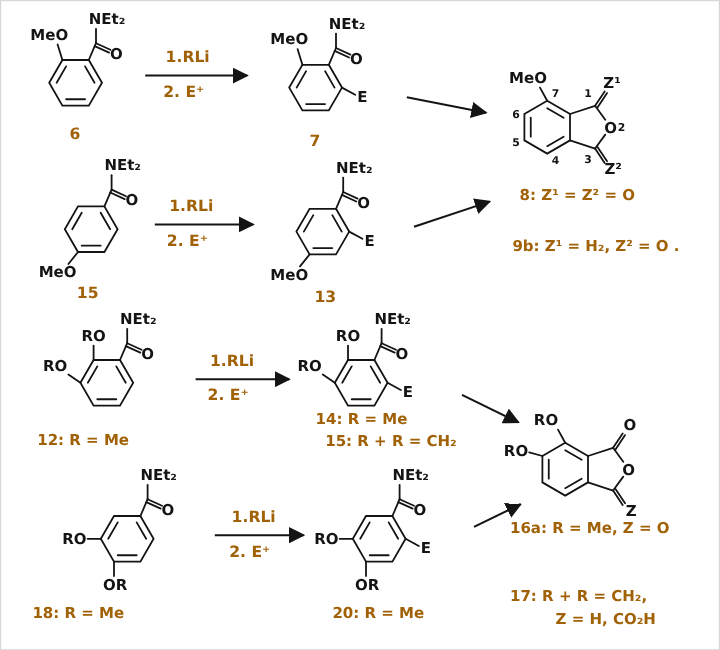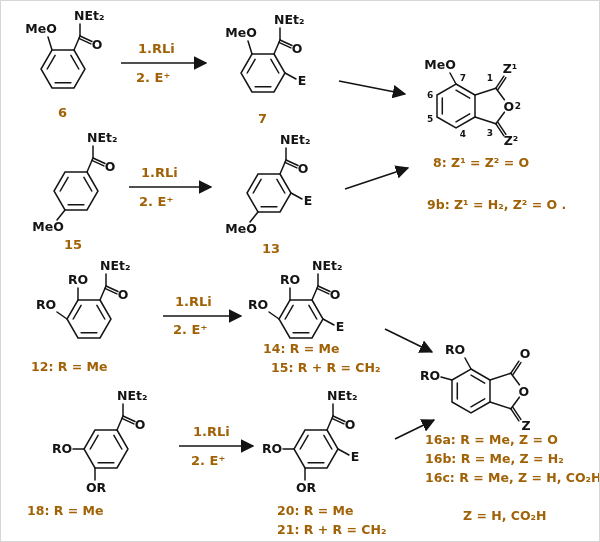--- a/index.html
+++ b/index.html
@@ -222,21 +222,19 @@
 <div class="txt" style="left:261px;top:241px">13</div>
 
 <div class="txt asg" style="left:432px;top:155px"><span class="aid">8:</span> <span>Z¹ = Z² = O</span></div>
 <div class="txt asg" style="left:426px;top:197px"><span class="aid">9b:</span> <span>Z¹ = H₂, Z² = O .</span></div>
 
 <div class="txt asg" style="left:30px;top:359px"><span class="aid">12:</span> <span>R = Me</span></div>
 <div class="txt asg" style="left:262px;top:341px"><span class="aid">14:</span> <span>R = Me</span></div>
 <div class="txt asg" style="left:270px;top:360px"><span class="aid">15:</span> <span>R + R = CH₂</span></div>
 
 <div class="txt asg" style="left:424px;top:432px"><span class="aid">16a:</span> <span>R = Me, Z = O</span></div>
-<div class="txt asg" style="left:424px;top:451px"><span class="aid">16b:</span> <span>R = Me, Z = H₂</span></div>
-<div class="txt asg" style="left:424px;top:470px"><span class="aid">16c:</span> <span>R = Me, Z = H, CO₂H</span></div>
+<div class="txt asg" style="left:424px;top:489px"><span class="aid">17:</span> <span>R + R = CH₂,</span></div>
 <div class="txt asg" style="left:462px;top:508px"><span>Z = H, CO₂H</span></div>
 
 <div class="txt asg" style="left:26px;top:503px"><span class="aid">18:</span> <span>R = Me</span></div>
 <div class="txt asg" style="left:276px;top:503px"><span class="aid">20:</span> <span>R = Me</span></div>
-<div class="txt asg" style="left:276px;top:522px"><span class="aid">21:</span> <span>R + R = CH₂</span></div>
 
 </div>
 
 </body></html>

